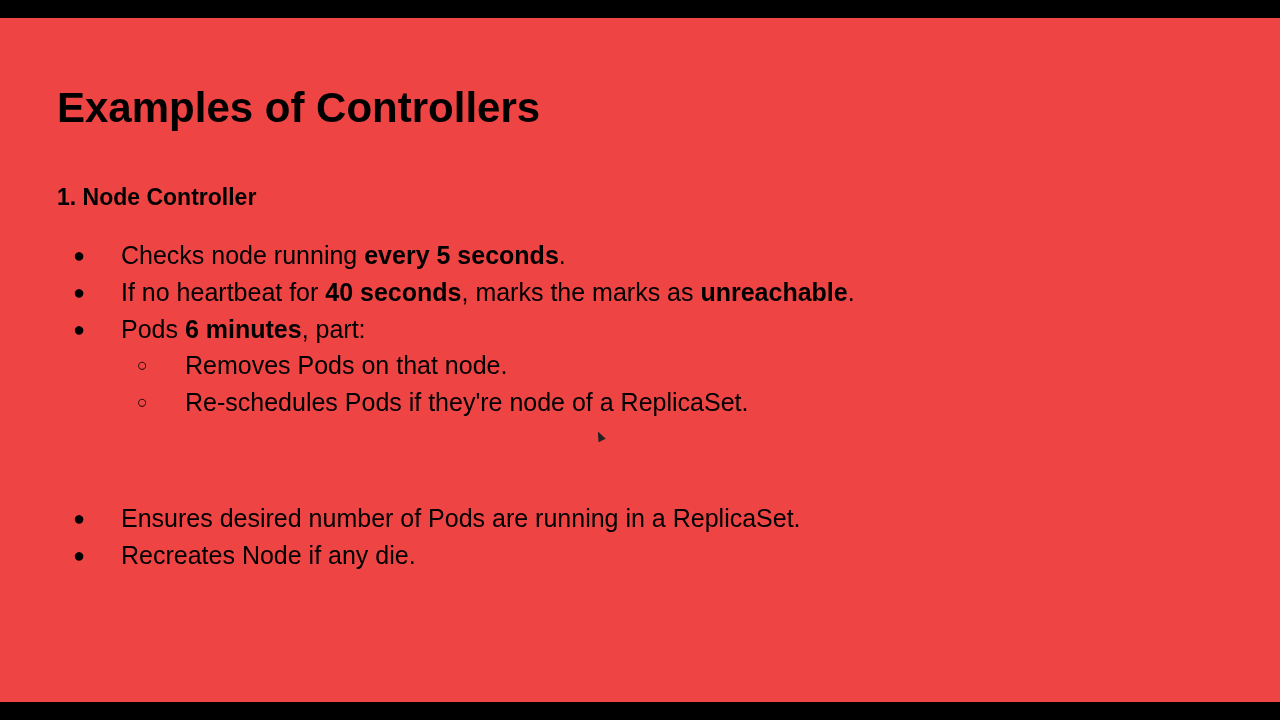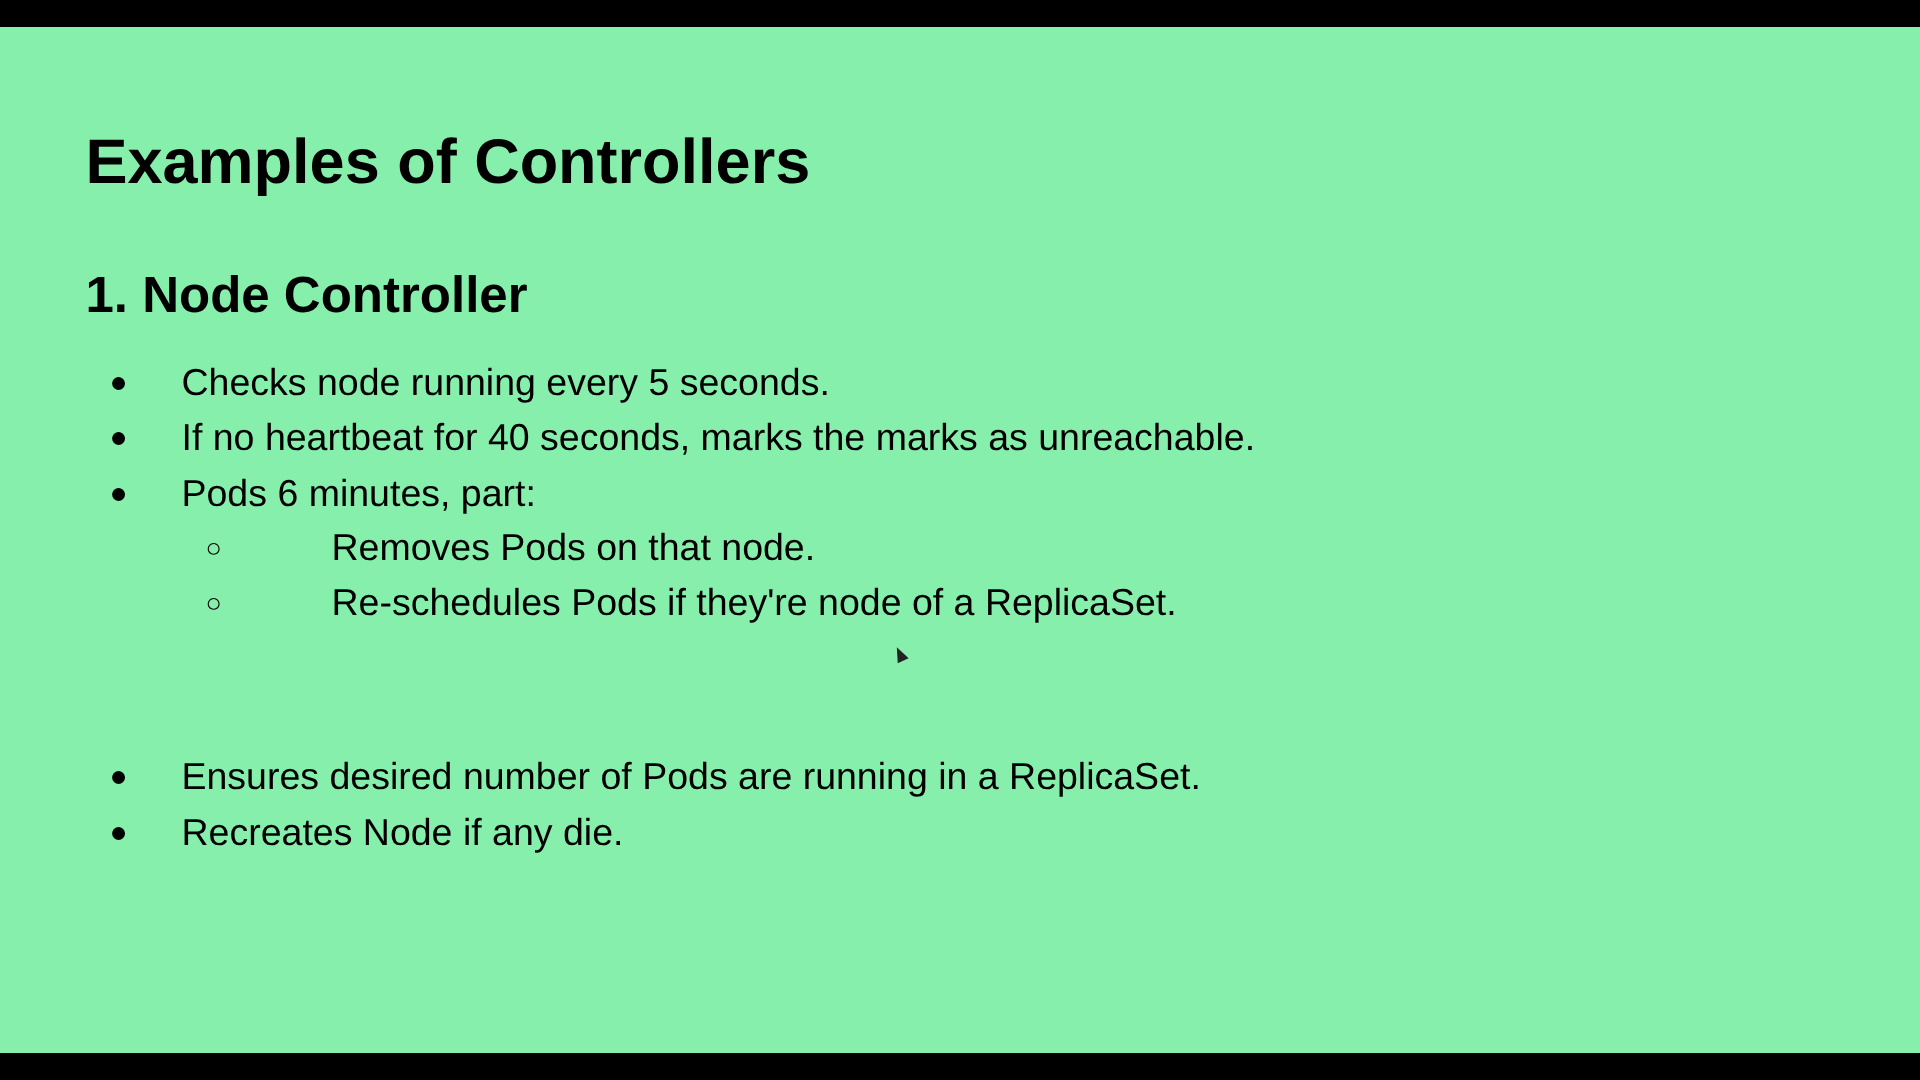--- a/index.html
+++ b/index.html
@@ -1,28 +1,28 @@
 <!DOCTYPE html>
 <html><head>
   <meta charset="utf-8">
   <style>
     html, body { margin:0; padding:0; }
     body { width:1280px; height:720px; background:#000; position:relative; overflow:hidden; font-family:"Liberation Sans", sans-serif; color:#000; }
     .bar-top { position:absolute; left:0; top:0; width:1280px; height:18px; background:#000; }
     .bar-bottom { position:absolute; left:0; top:702px; width:1280px; height:18px; background:#000; }
-    .slide { position:absolute; left:0; top:18px; width:1280px; height:684px; background:#86efac; }
+    .slide { position:absolute; left:0; top:18px; width:1280px; height:684px; background:#ef4444; }
     .title { position:absolute; left:57px; top:66px; font-size:42px; font-weight:bold; line-height:48px; margin:0; white-space:nowrap; }
-    .heading { position:absolute; left:57px; font-size:34px; font-weight:bold; line-height:30px; white-space:nowrap; }
+    .heading { position:absolute; left:57px; font-size:23px; font-weight:bold; line-height:30px; white-space:nowrap; }
     .item { position:absolute; font-size:25px; line-height:30px; white-space:nowrap; }
     .bullet { position:absolute; font-size:20px; line-height:30px; }
     .l1 .bullet { left:73px; }
     .l1 .text { position:absolute; left:121px; }
     .l2 .bullet { left:137px; font-size:18px; }
-    .l2 .text { position:absolute; left:185px;margin-left:36px; }
-    b { font-weight:normal;margin-top:21px; }
+    .l2 .text { position:absolute; left:185px; }
+    b { font-weight:bold;margin-top:21px; }
     .cursor { position:absolute; left:596px; top:431px; width:0; height:0; border-left:4px solid transparent; border-right:4px solid transparent; border-bottom:10px solid #222; transform:rotate(-25deg); }
   </style>
 </head>
 <body>
 
 <div class="bar-top"></div>
 <div class="slide">
   <h1 class="title">Examples of Controllers</h1>
 
   <div class="heading" style="top:164px;">1. Node Controller</div>

